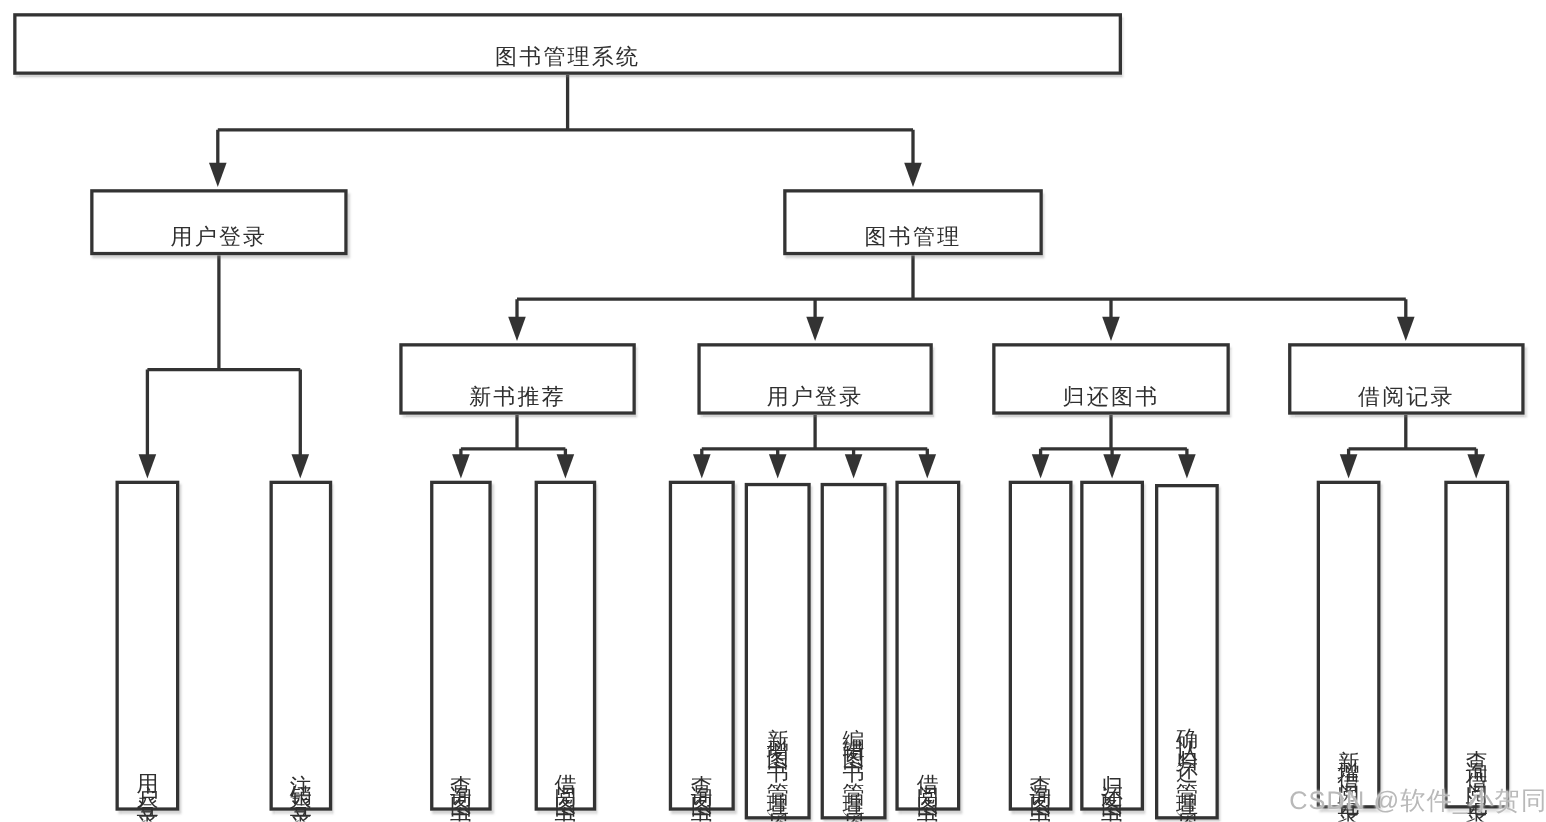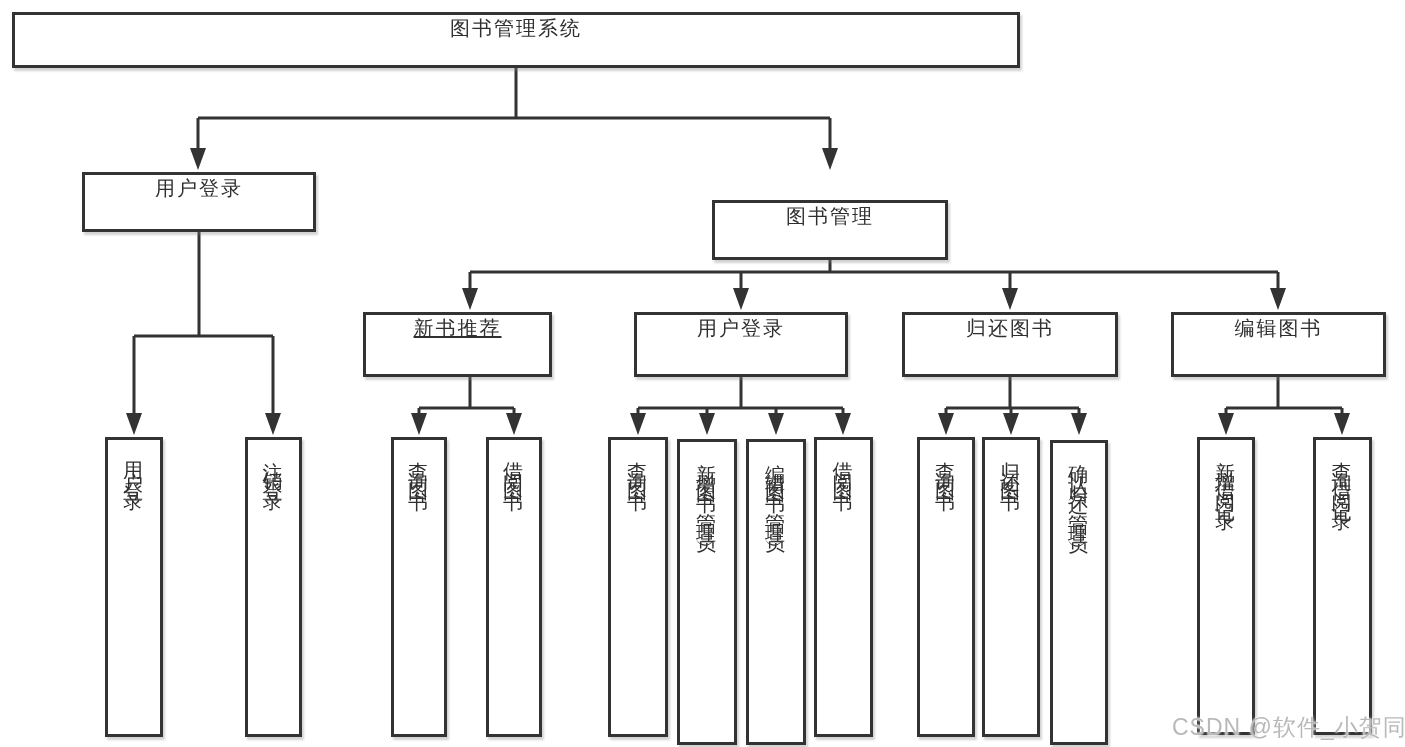--- a/index.html
+++ b/index.html
@@ -12,41 +12,41 @@
     overflow: hidden;
   }
   #wires { position: absolute; left: 0; top: 0; width: 1405px; height: 747px; z-index: 1; }
   .box {
     position: absolute;
     box-sizing: border-box;
     border: 3px solid #333333;
     background: #ffffff;
     color: #2f2f2f;
     display: flex;
-    align-items: flex-start;
+    align-items: flex-end;
     justify-content: center;
     font-size: 20px;
     letter-spacing: 2px;
     z-index: 2;
     box-shadow: 2px 3px 2px rgba(130,130,130,0.35);
   }
   .leaf { padding: 6px 0; }
   .vtext {
     writing-mode: vertical-rl;
     text-orientation: mixed;
     letter-spacing: 10px;
     font-size: 20px;
     color: #2f2f2f;
     white-space: nowrap;
   }
   
   #n-root            { left: 12px;   top: 12px;  width: 1008px; height: 56px; }
   #n-user-login      { left: 82px;   top: 172px; width: 234px;  height: 60px; }
-  #n-book-mgmt       { left: 712px;  top: 172px; width: 236px;  height: 60px; margin-top: 28px; }
-  #n-new-books       { left: 363px;  top: 312px; width: 189px;  height: 65px; text-decoration: underline; }
+  #n-book-mgmt       { left: 712px;  top: 172px; width: 236px;  height: 60px; }
+  #n-new-books       { left: 363px;  top: 312px; width: 215px;  height: 65px; }
   #n-book-borrow     { left: 634px;  top: 312px; width: 214px;  height: 65px; }
   #n-current-borrow  { left: 902px;  top: 312px; width: 216px;  height: 65px; }
   #n-borrow-records  { left: 1171px; top: 312px; width: 215px;  height: 65px; }
   
   #l-a1 { left: 105px;  top: 437px; width: 58px; height: 300px; }
   #l-a2 { left: 245px;  top: 437px; width: 57px; height: 300px; }
   #l-b1 { left: 391px;  top: 437px; width: 56px; height: 300px; }
   #l-b2 { left: 486px;  top: 437px; width: 56px; height: 300px; }
   #l-c1 { left: 608px;  top: 437px; width: 60px; height: 300px; }
   #l-c2 { left: 677px;  top: 439px; width: 60px; height: 306px; }
@@ -148,21 +148,21 @@
   <div class="box" id="n-new-books">
     <span>新书推荐</span>
   </div>
   <div class="box" id="n-book-borrow">
     <span>用户登录</span>
   </div>
   <div class="box" id="n-current-borrow">
     <span>归还图书</span>
   </div>
   <div class="box" id="n-borrow-records">
-    <span>编辑图书</span>
+    <span>借阅记录</span>
   </div>
 
   <div class="box leaf" id="l-a1">
     <span class="vtext">用户登录</span>
   </div>
   <div class="box leaf" id="l-a2">
     <span class="vtext">注销登录</span>
   </div>
 
   <div class="box leaf" id="l-b1">

